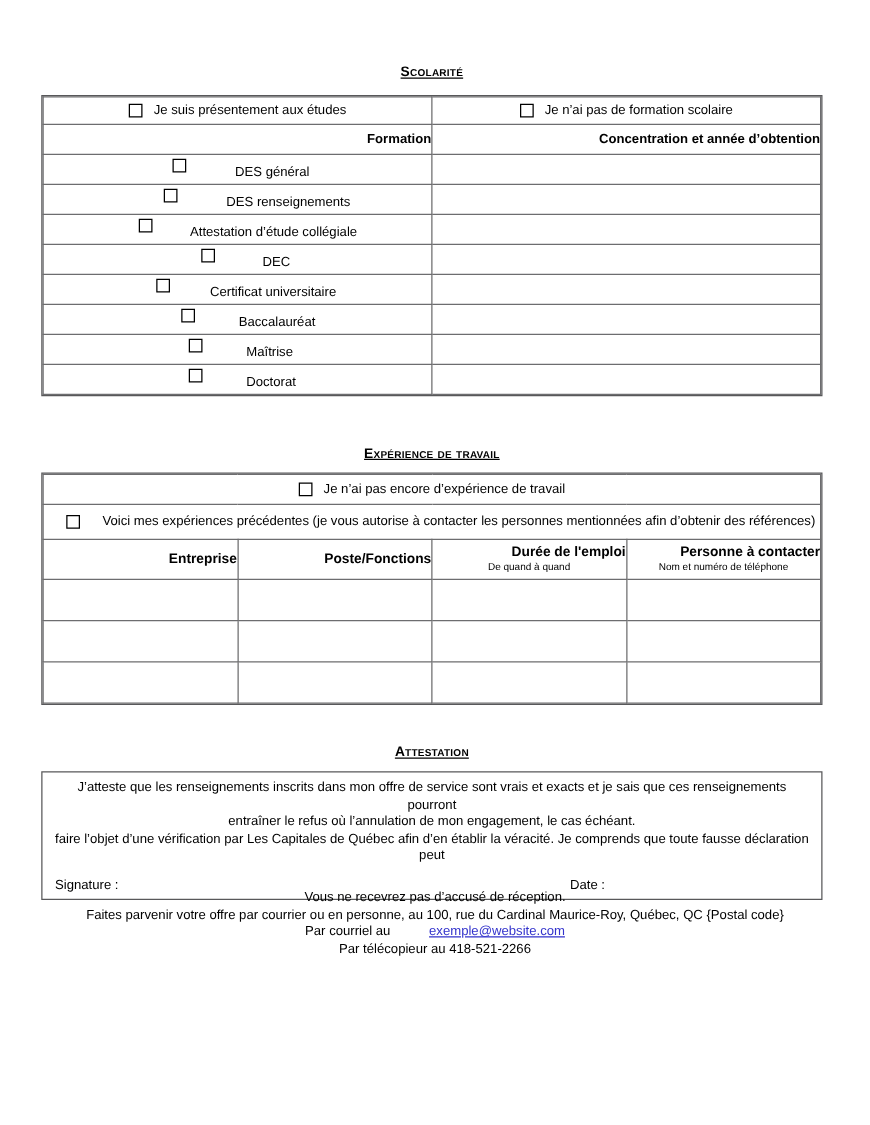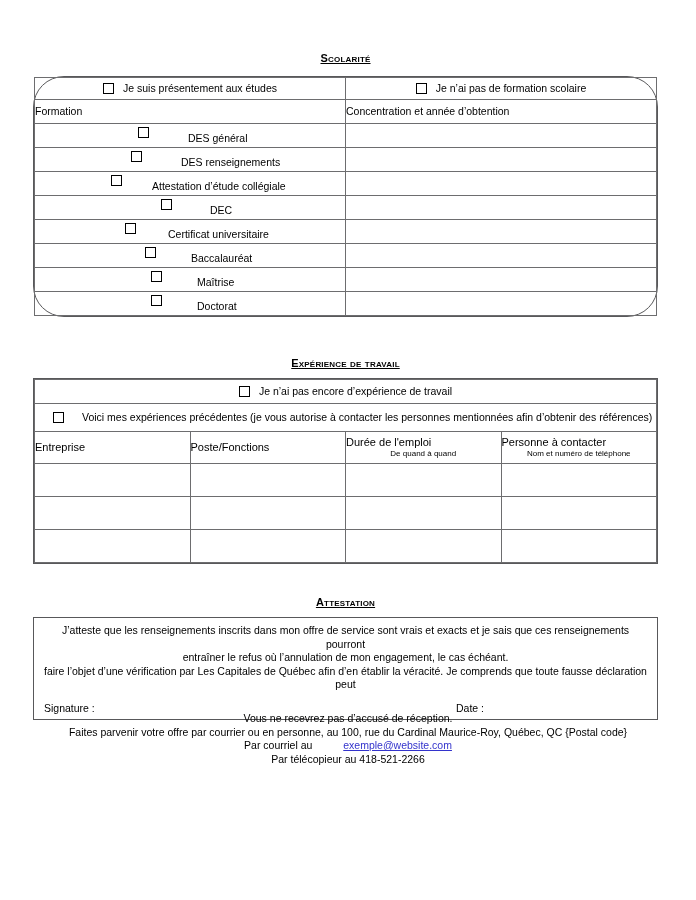--- a/index.html
+++ b/index.html
@@ -92,23 +92,23 @@
   }
   .edu-lbl {
     position: absolute;
     top: 8px;
     font-size: 10.5px;
     white-space: nowrap;
     margin-left: 25px;
   }
 
   .hdr-bold {
-    font-weight: normal;
+    font-weight: bold;
     font-size: 11px;
-    text-align: left;
+    text-align: right;
   }
   .hdr-sub {
     font-weight: normal;
     font-size: 8px;
     line-height: 10px;
     text-align: center;
   }
 
   
   .attest-box {
@@ -147,21 +147,21 @@
     margin-left: 28px;
   }
 </style>
 </head>
 <body>
 
 <div class="page">
 
   <div class="section-heading" style="top:52px;">Scolarité</div>
 
-  <div class="tbl" style="top:76px;border-radius:31px;">
+  <div class="tbl" style="top:76px;">
     <table>
 
       <tbody>
           <tr>
         <td style="width:50%; height:22px;">
           <div class="cb-row">
             <span class="cb"></span>
             <span class="lbl">Je suis présentement aux études</span>
           </div>
         </td>

